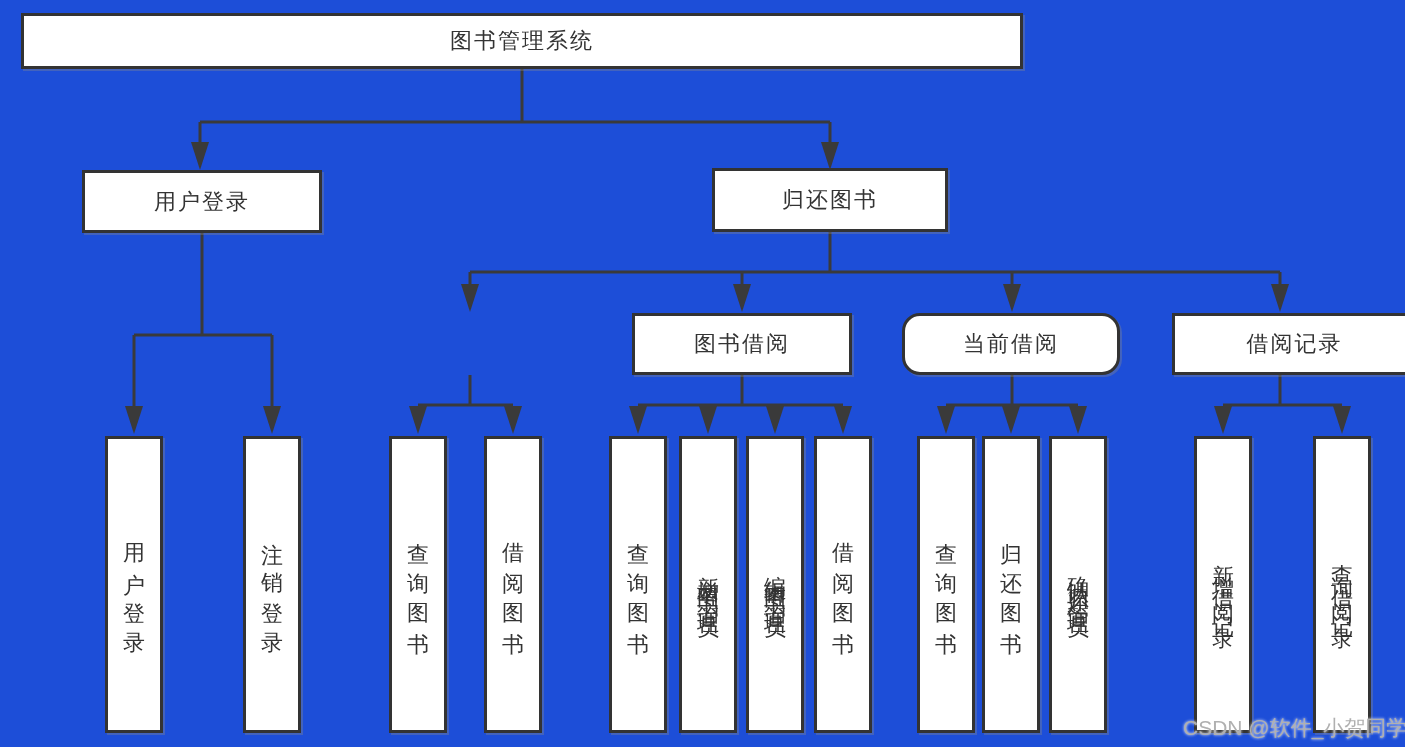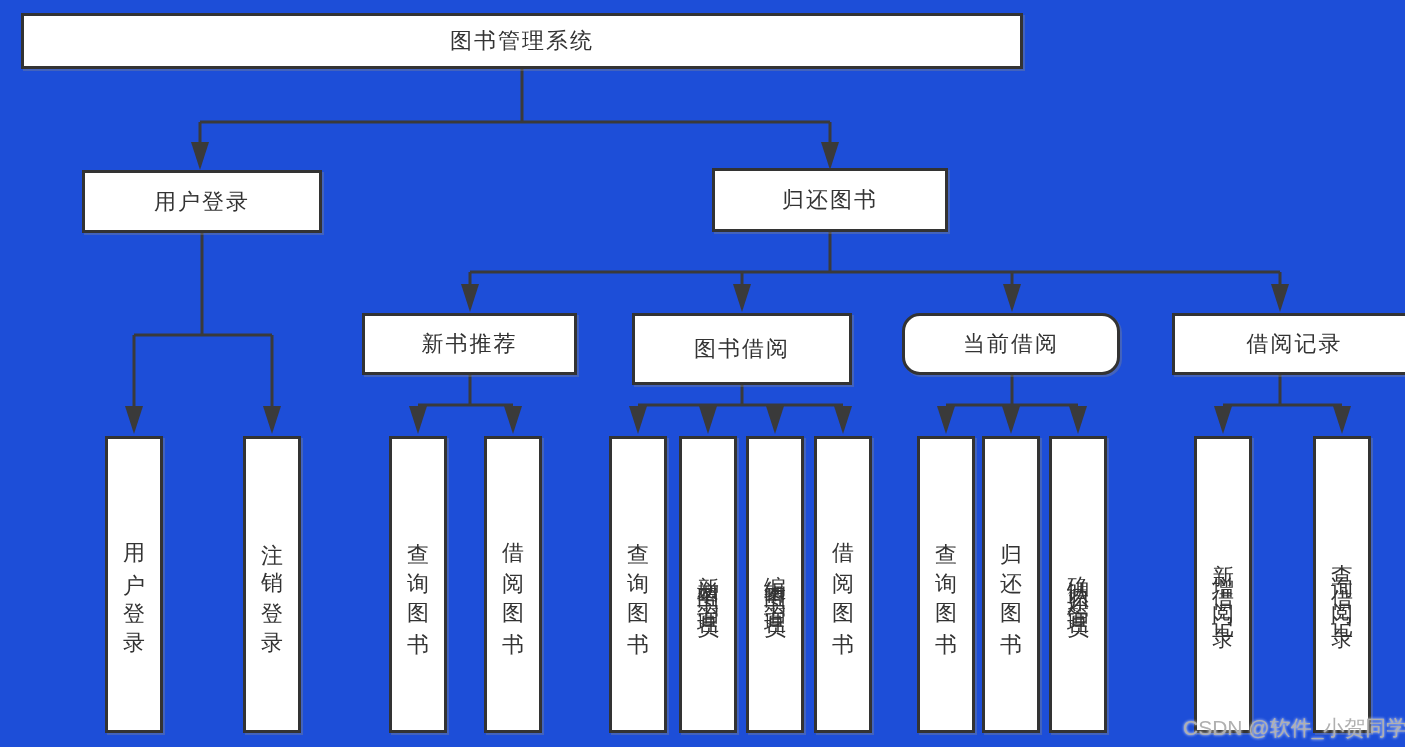--- a/index.html
+++ b/index.html
@@ -26,21 +26,21 @@
   .connectors polygon{fill:#3a3a3a;stroke:none;}
   .watermark{
     position:absolute;left:1183px;top:714px;z-index:6;
     font-size:21px;color:#b0b0b0;white-space:nowrap;text-shadow:0 0 3px #ffffff;
   }
   
   #r0{left:21px;top:13px;width:1002px;height:56px;}
   #a1{left:82px;top:170px;width:240px;height:63px;}
   #a2{left:712px;top:168px;width:236px;height:64px;}
   #b1{left:362px;top:313px;width:215px;height:62px;}
-  #b2{left:632px;top:313px;width:220px;height:72px;}
+  #b2{left:632px;top:313px;width:220px;height:62px;}
   #b3{left:902px;top:313px;width:218px;height:62px;border-radius:18px;}
   #b4{left:1172px;top:313px;width:245px;height:62px;}
   .leaf{top:436px;width:58px;height:297px;}
   #c1{left:105px;} #c2{left:243px;} #c3{left:389px;} #c4{left:484px;}
   #c5{left:609px;} #c6{left:679px;} #c7{left:746px;} #c8{left:814px;}
   #c9{left:917px;} #c10{left:982px;} #c11{left:1049px;}
   #c12{left:1194px;} #c13{left:1313px;}
 </style>
 </head>
 <body>
@@ -80,23 +80,20 @@
     <span class="hlabel">图书管理系统</span>
   </div>
 
   <div class="box" id="a1">
     <span class="hlabel">用户登录</span>
   </div>
   <div class="box" id="a2">
     <span class="hlabel">归还图书</span>
   </div>
 
-  <div class="box" id="b1">
-    <span class="hlabel">新书推荐</span>
-  </div>
   <div class="box" id="b2">
     <span class="hlabel">图书借阅</span>
   </div>
   <div class="box" id="b3">
     <span class="hlabel">当前借阅</span>
   </div>
   <div class="box" id="b4">
     <span class="hlabel">借阅记录</span>
   </div>
 

